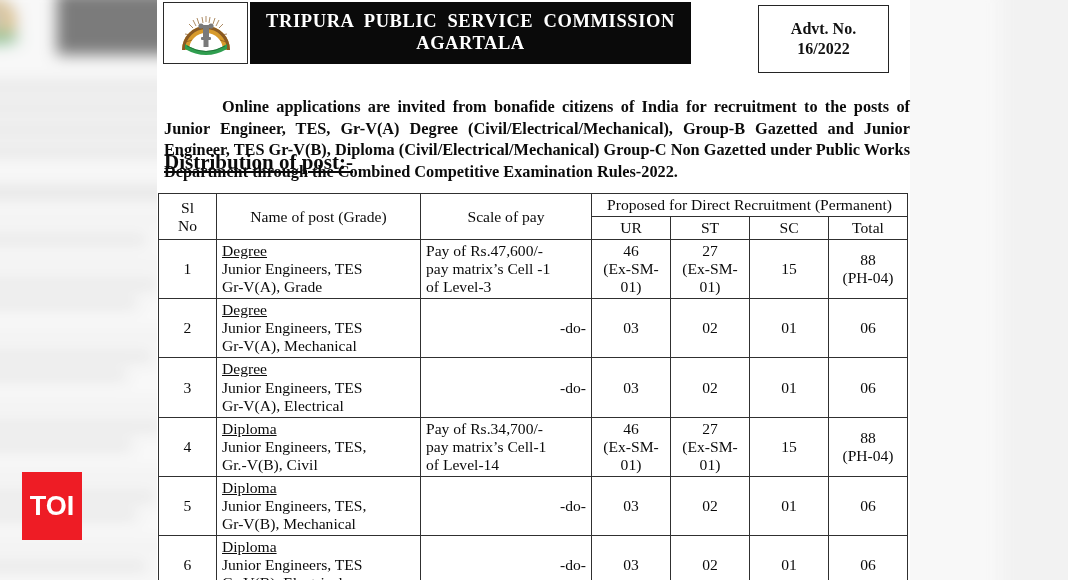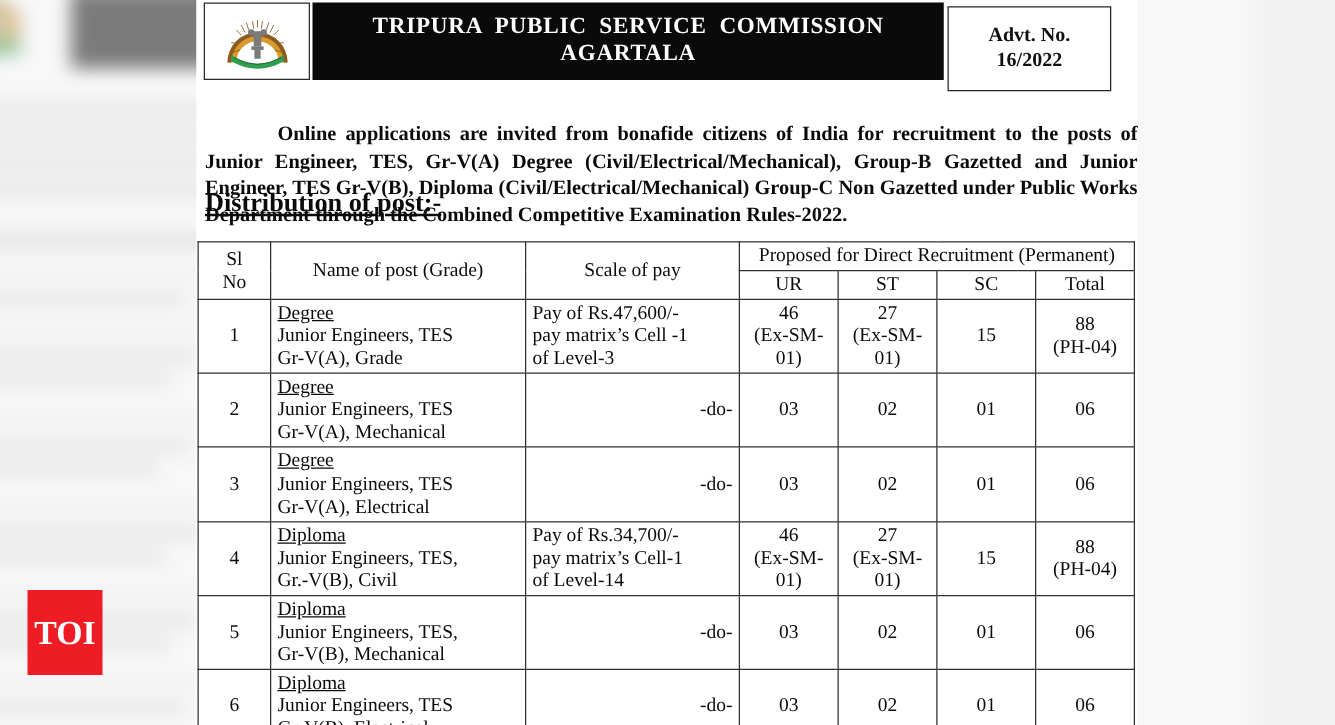--- a/index.html
+++ b/index.html
@@ -96,21 +96,21 @@
     justify-content: center;
   }
   .emblem {
     position: relative;
     width: 58px;
     height: 50px;
   }
   .title-cell {
     position: absolute;
     left: 87px; top: 0;
-    width: 505px; height: 62px;
+    width: 441px; height: 62px;
     background: #0a0a0a;
     color: #ffffff;
     display: flex;
     flex-direction: column;
     align-items: center;
     justify-content: center;
     text-align: center;
   }
   .title-line1 {
     font-weight: bold;
@@ -222,21 +222,21 @@
     width: 60px;
     height: 68px;
     background: #ee1c25;
     z-index: 5;
     display: flex;
     align-items: center;
     justify-content: center;
   }
   #toi-logo .toi-text {
     color: #ffffff;
-    font-family: Liberation Serif, serif;
+    font-family: Liberation Sans, sans-serif;
     font-weight: bold;
     font-size: 27px;
     letter-spacing: 0px;
     line-height: 1;
   }
 </style>
 </head>
 <body>
 
 <div id="blur-backdrop">

